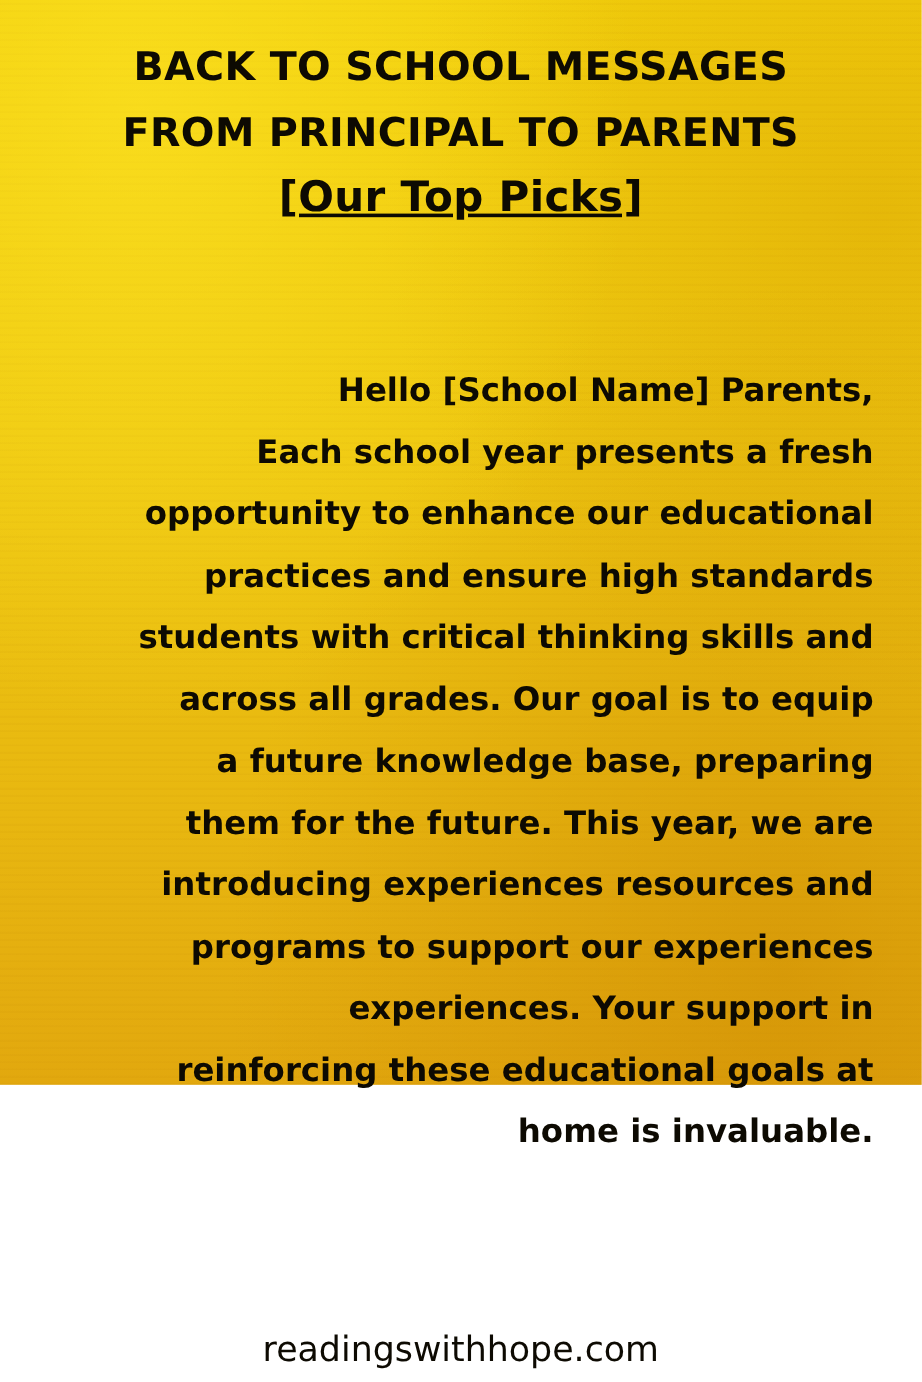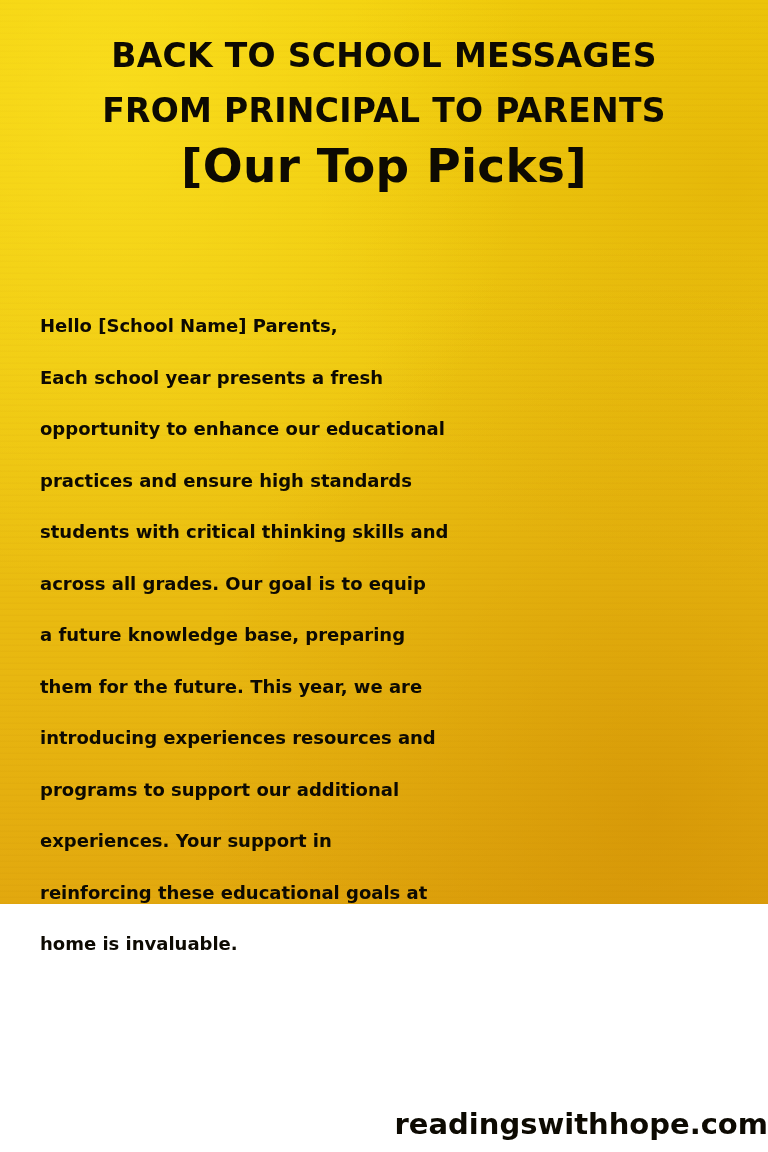--- a/index.html
+++ b/index.html
@@ -16,30 +16,30 @@
       radial-gradient(ellipse at 95% 20%, rgba(210,150,0,0.35) 0%, rgba(210,150,0,0) 40%),
       repeating-linear-gradient(0deg, rgba(180,120,0,0.06) 0px, rgba(180,120,0,0.06) 1px, rgba(0,0,0,0) 2px, rgba(0,0,0,0) 6px),
       linear-gradient(180deg, #f2cf0c 0%, #eec710 40%, #e8b710 75%, #e2a80e 100%);
   }
   .title {
     position: absolute; left: 0; right: 0; top: 28px;
     text-align: center; font-weight: bold;
     font-size: 33px; line-height: 55px; letter-spacing: 0.3px;
   }
   .title .line { display: block; }
-  .title .sub { font-size: 47px; }
+  .title .sub { font-size: 35px; text-decoration: underline; }
   .body {
     position: absolute; left: 40px; right: 40px; top: 300px;
-    text-align: left; font-weight: bold;
-    font-size: 18px; line-height: 51.5px;
+    text-align: right; font-weight: bold;
+    font-size: 27px; line-height: 51.5px;
   }
   .body .line { display: block; white-space: nowrap; }
   .footer {
     position: absolute; left: 0; right: 0; top: 1104px;
-    text-align: right; font-weight: bold; font-size: 29px; line-height: 40px;
+    text-align: center; font-weight: normal; font-size: 29px; line-height: 40px;
   }
 </style>
 </head>
 <body>
 
 <div class="canvas">
   <div class="title">
     <span class="line">BACK TO SCHOOL MESSAGES</span>
     <span class="line">FROM PRINCIPAL TO PARENTS</span>
     <span class="line sub">[Our Top Picks]</span>
@@ -48,20 +48,20 @@
   <div class="body">
     <span class="line">Hello [School Name] Parents,</span>
     <span class="line">Each school year presents a fresh</span>
     <span class="line">opportunity to enhance our educational</span>
     <span class="line">practices and ensure high standards</span>
     <span class="line">students with critical thinking skills and</span>
     <span class="line">across all grades. Our goal is to equip</span>
     <span class="line">a future knowledge base, preparing</span>
     <span class="line">them for the future. This year, we are</span>
     <span class="line">introducing experiences resources and</span>
-    <span class="line">programs to support our additional</span>
+    <span class="line">programs to support our experiences</span>
     <span class="line">experiences. Your support in</span>
     <span class="line">reinforcing these educational goals at</span>
     <span class="line">home is invaluable.</span>
   </div>
 
   <div class="footer">readingswithhope.com</div>
 </div>
 
 </body></html>

